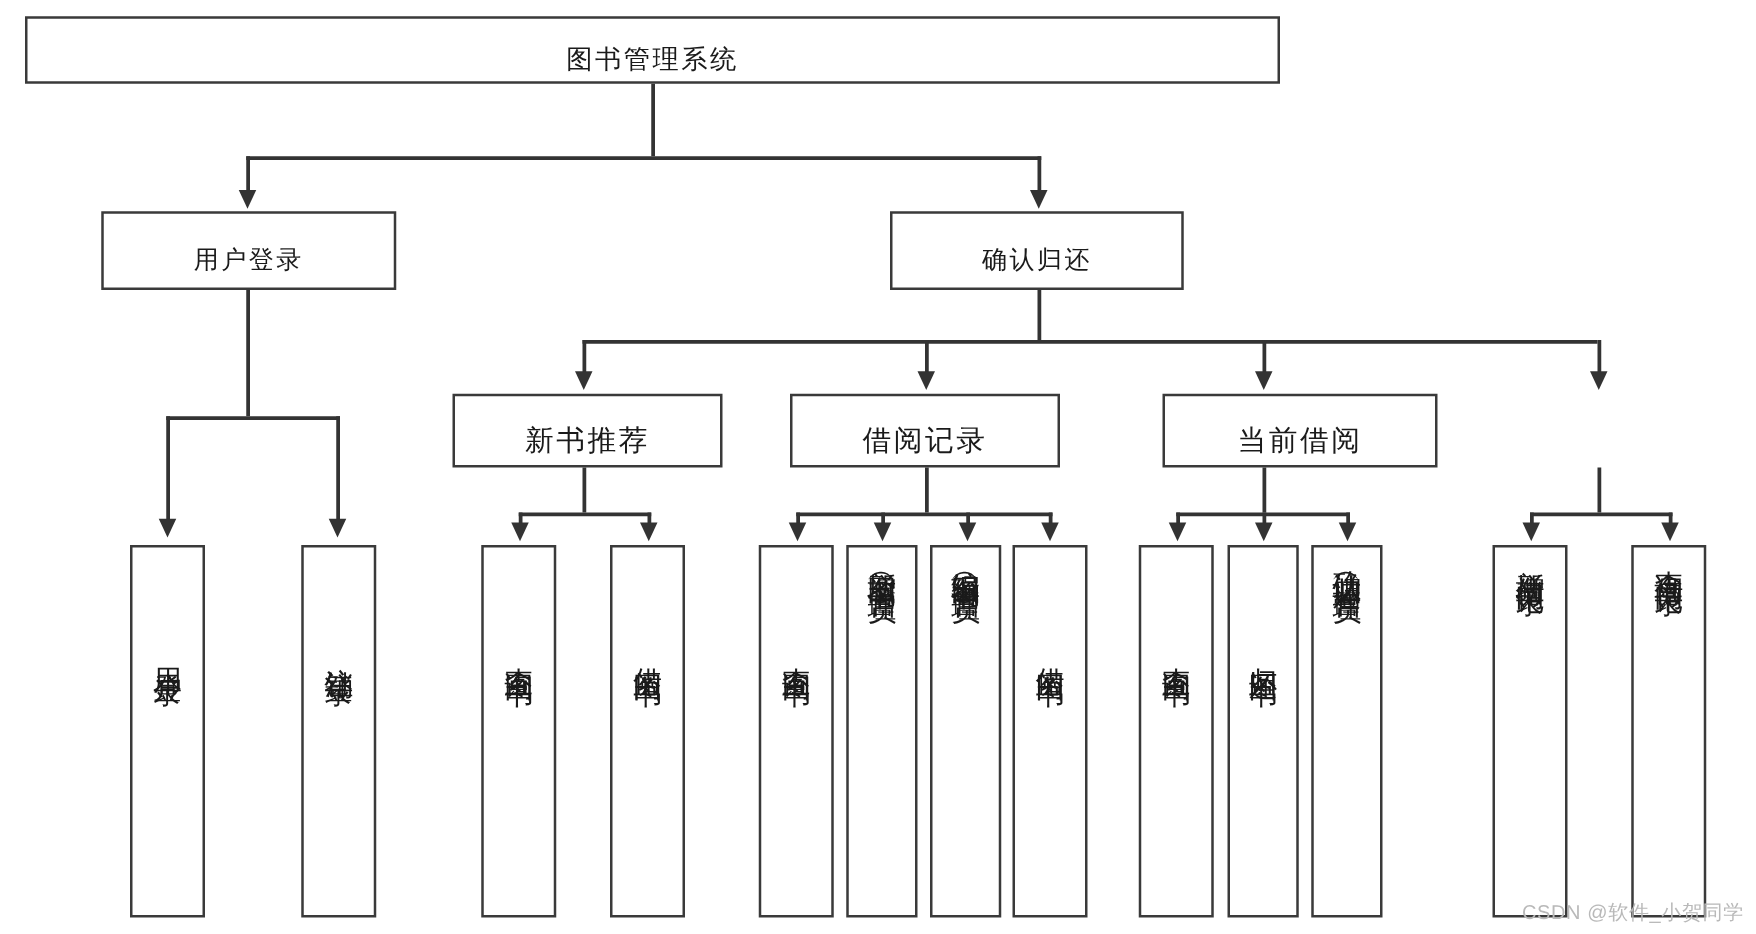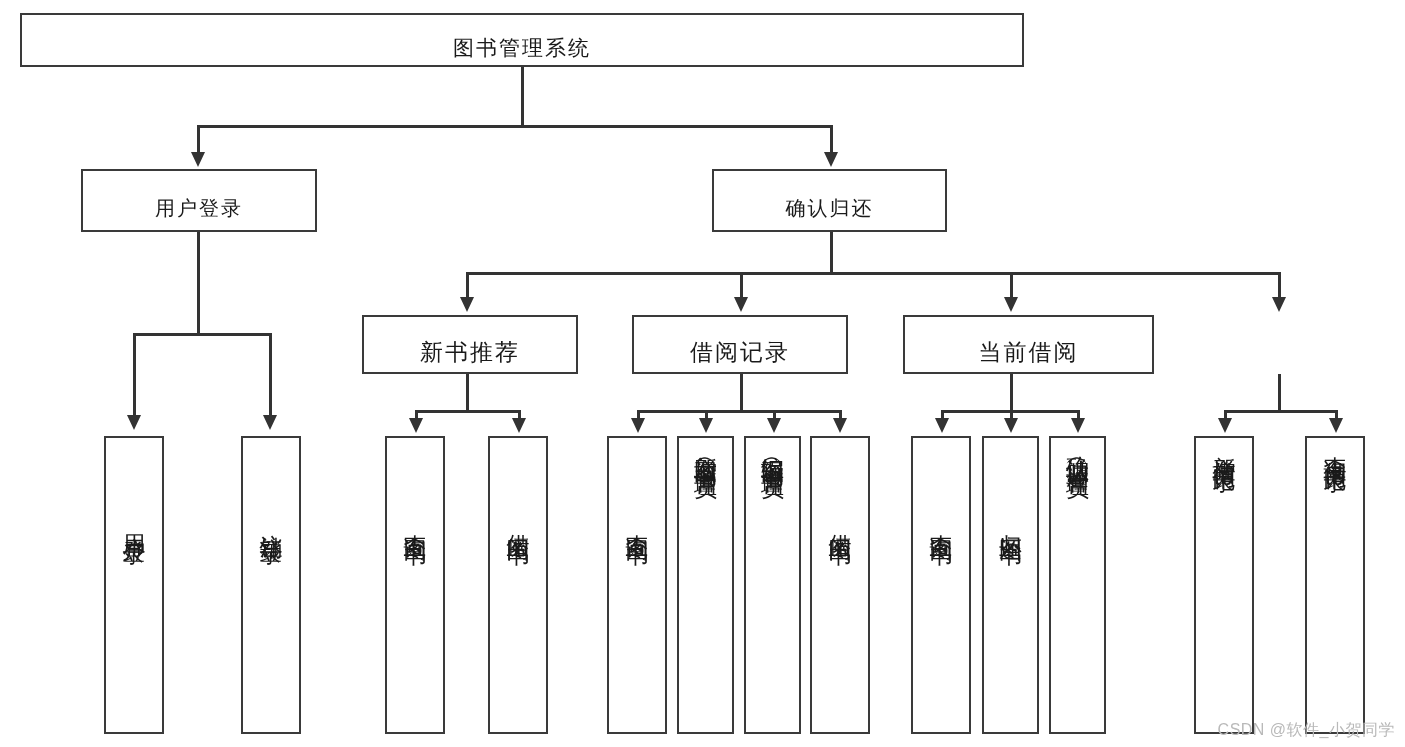--- a/index.html
+++ b/index.html
@@ -130,21 +130,21 @@
   <div class="arrow" style="left:1004px;top:297px;"></div>
   <div class="ln v" style="left:1278px;top:272px;height:27px;"></div>
   <div class="arrow" style="left:1272px;top:297px;"></div>
 
   <div class="node lvl2" style="left:362px;width:216px;">
     <span class="label">新书推荐</span>
   </div>
   <div class="node lvl2" style="left:632px;width:216px;">
     <span class="label">借阅记录</span>
   </div>
-  <div class="node lvl2" style="left:903px;width:251px;">
+  <div class="node lvl2" style="left:930px;width:220px;">
     <span class="label">当前借阅</span>
   </div>
 
   <div class="ln v" style="left:466px;top:374px;height:36px;"></div>
   <div class="ln h" style="left:415px;top:410px;width:106px;"></div>
   <div class="ln v" style="left:415px;top:410px;height:10px;"></div>
   <div class="arrow" style="left:409px;top:418px;"></div>
   <div class="ln v" style="left:518px;top:410px;height:10px;"></div>
   <div class="arrow" style="left:512px;top:418px;"></div>
 

